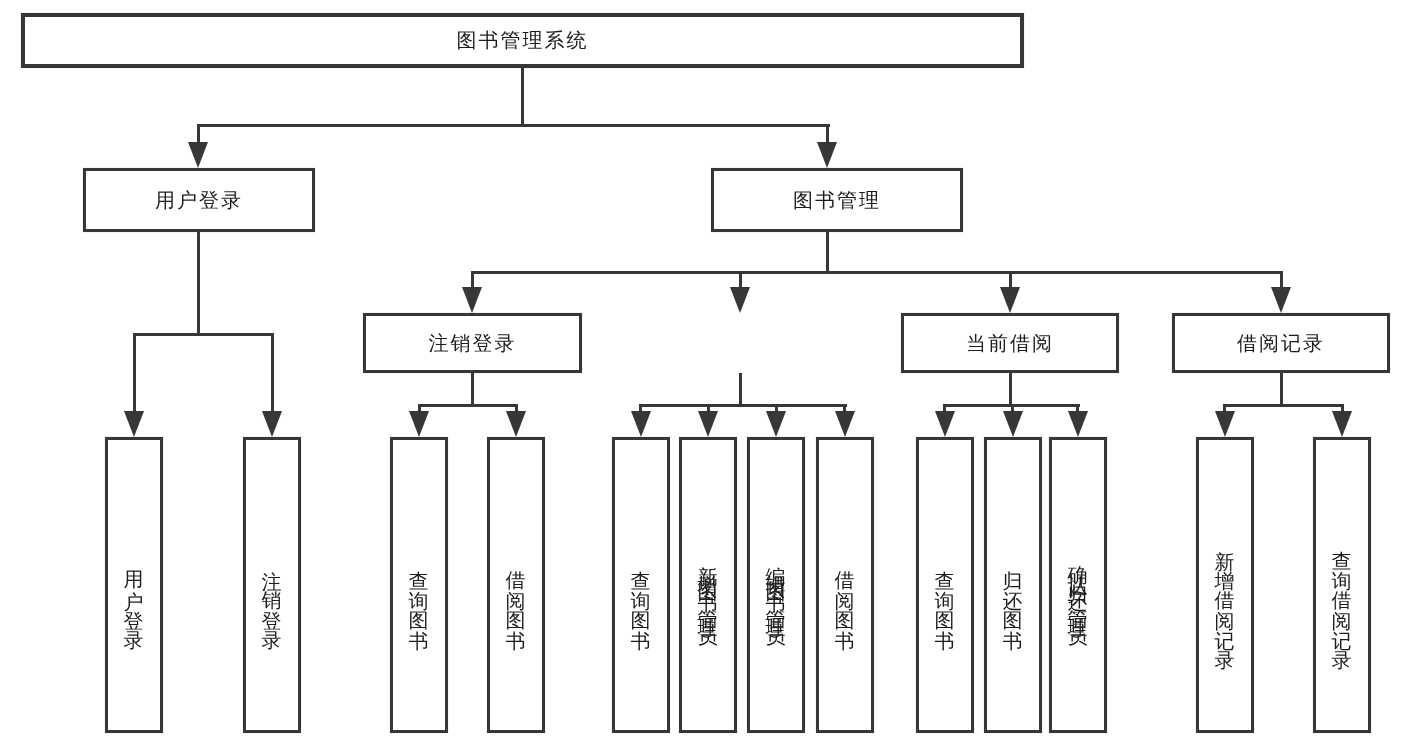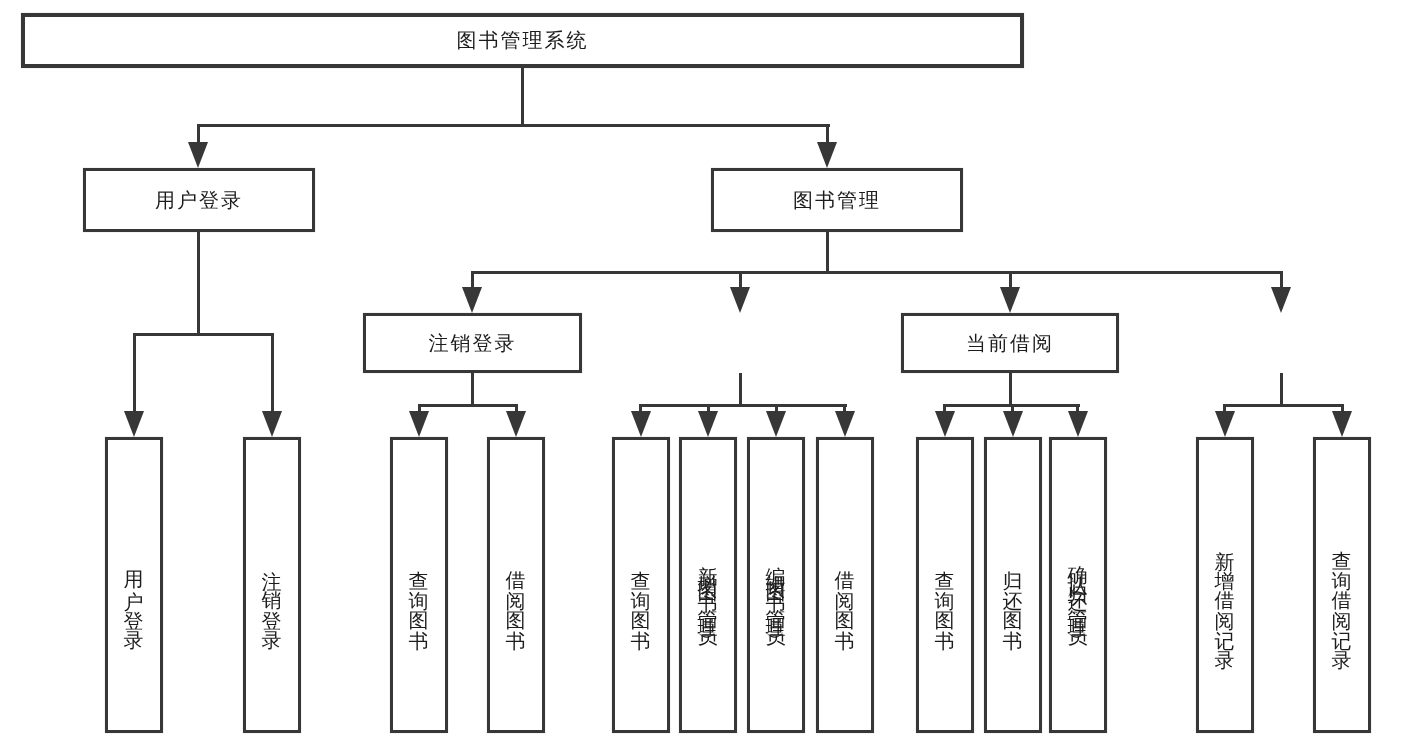--- a/index.html
+++ b/index.html
@@ -71,20 +71,23 @@
   <div class="arrow" style="left:1000px;top:287px"></div>
   <div class="vline" style="left:1280px;top:274px;height:14px"></div>
   <div class="arrow" style="left:1271px;top:287px"></div>
 
   <div class="node" style="left:363px;top:313px;width:219px;height:60px">
     <span>注销登录</span>
   </div>
   <div class="node" style="left:901px;top:313px;width:218px;height:60px">
     <span>当前借阅</span>
   </div>
+  <div class="node" style="left:1172px;top:313px;width:218px;height:60px">
+    <span>借阅记录</span>
+  </div>
 
   <div class="vline" style="left:471px;top:373px;height:33px"></div>
   <div class="hline" style="left:418px;top:404px;width:100px"></div>
   <div class="vline" style="left:418px;top:406px;height:6px"></div>
   <div class="arrow" style="left:409px;top:411px"></div>
   <div class="vline" style="left:515px;top:406px;height:6px"></div>
   <div class="arrow" style="left:506px;top:411px"></div>
 
   <div class="vline" style="left:739px;top:373px;height:33px"></div>
   <div class="hline" style="left:639px;top:404px;width:208px"></div>

